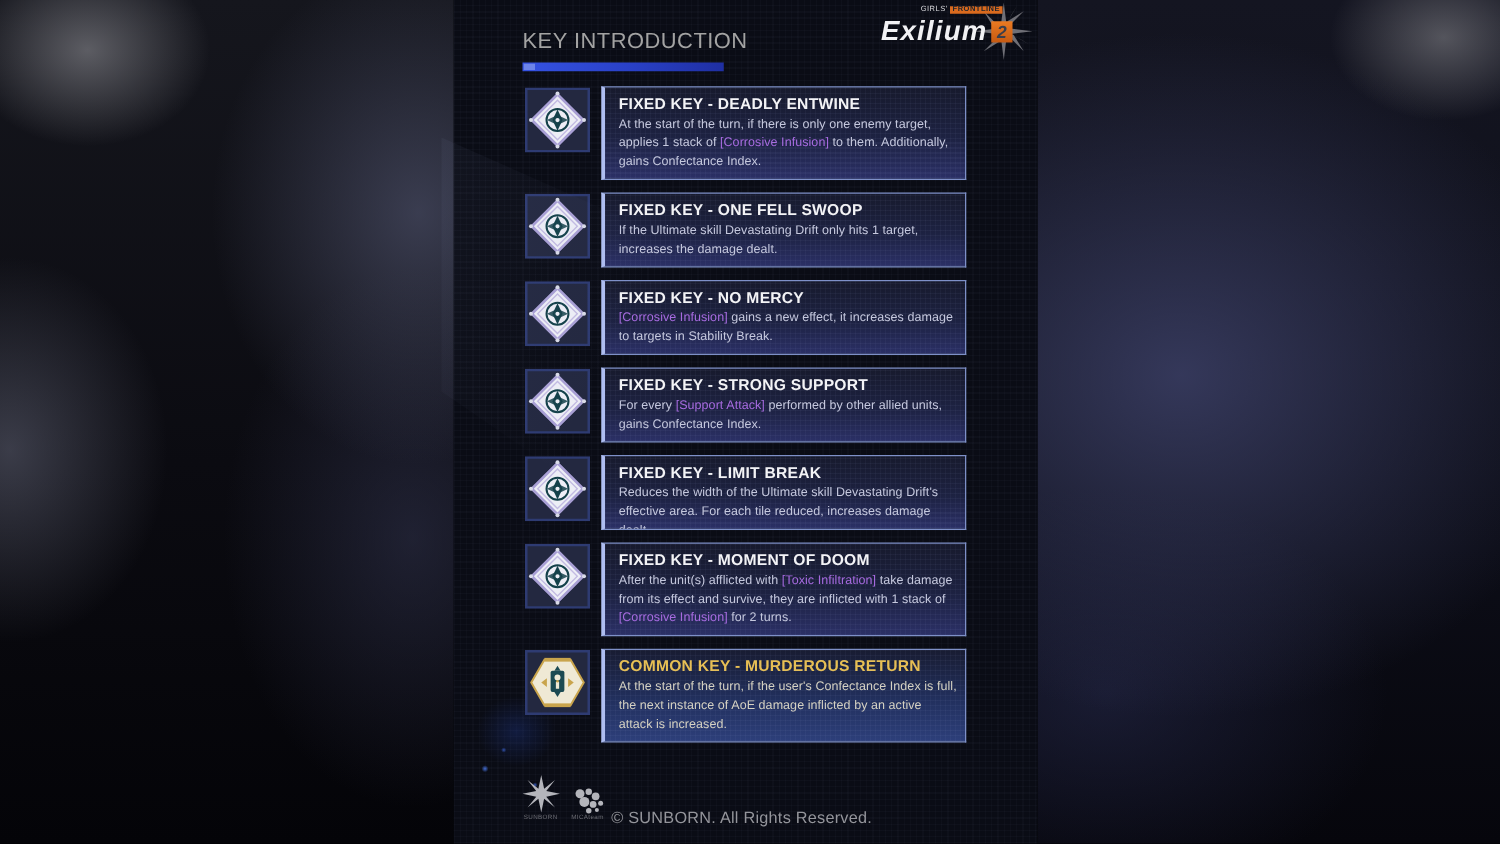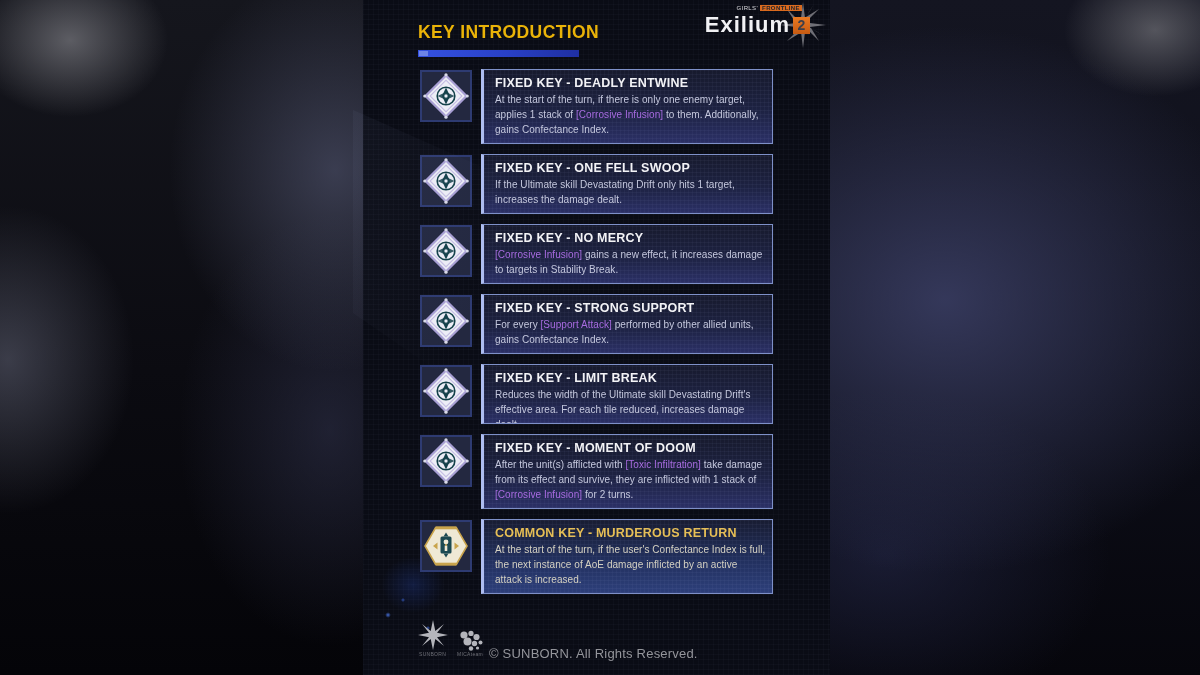--- a/index.html
+++ b/index.html
@@ -52,21 +52,21 @@
       radial-gradient(45px 40px at 45px 45px, rgba(45,85,215,.22), transparent 70%),
       radial-gradient(4px 4px at 20px 75px, rgba(80,130,255,.8), transparent 70%),
       radial-gradient(3px 3px at 60px 88px, rgba(70,120,255,.7), transparent 70%),
       radial-gradient(3px 3px at 35px 60px, rgba(70,120,255,.6), transparent 70%);
     pointer-events:none;
   }
 
   
   .page-title{
     position:absolute;left:55px;top:22px;margin:0;
-    font-size:17.5px;font-weight:bold;letter-spacing:.4px;color:#eab308;
+    font-size:17.5px;font-weight:normal;letter-spacing:.4px;color:#a3a3a3;
   }
   .title-underline{
     position:absolute;left:55px;top:50px;width:161px;height:7px;
     background:linear-gradient(90deg,#3552e2 0%,#2940c6 55%,#1f2fa2 100%);
   }
   .title-underline span{
     position:absolute;left:1px;top:1px;width:9px;height:5px;background:#6d84e8;display:block;
   }
 
   
@@ -74,21 +74,21 @@
   .logo .burst{position:absolute;right:-2px;top:-2px;}
   .logo-top{
     position:relative;text-align:right;font-size:6px;color:#dcdce0;
     letter-spacing:.4px;padding-right:22px;height:9px;line-height:9px;
   }
   .logo-top .series-box{
     background:#d96a1e;color:#23242b;font-weight:bold;padding:0 2px;margin-left:2px;
   }
   .logo-main{
     position:relative;display:flex;align-items:center;justify-content:flex-end;
-    gap:3px;padding-right:14px;
+    gap:3px;padding-right:14px;font-style:italic;
   }
   .logo-name{
     font-size:22px;font-weight:bold;color:#f1f1f4;letter-spacing:1px;line-height:24px;
   }
   .logo-num{
     width:17px;height:17px;background:linear-gradient(180deg,#ea7a22,#c65a12);
     color:#3c3f4b;font-weight:bold;font-size:14px;line-height:17px;text-align:center;
   }
 
   

